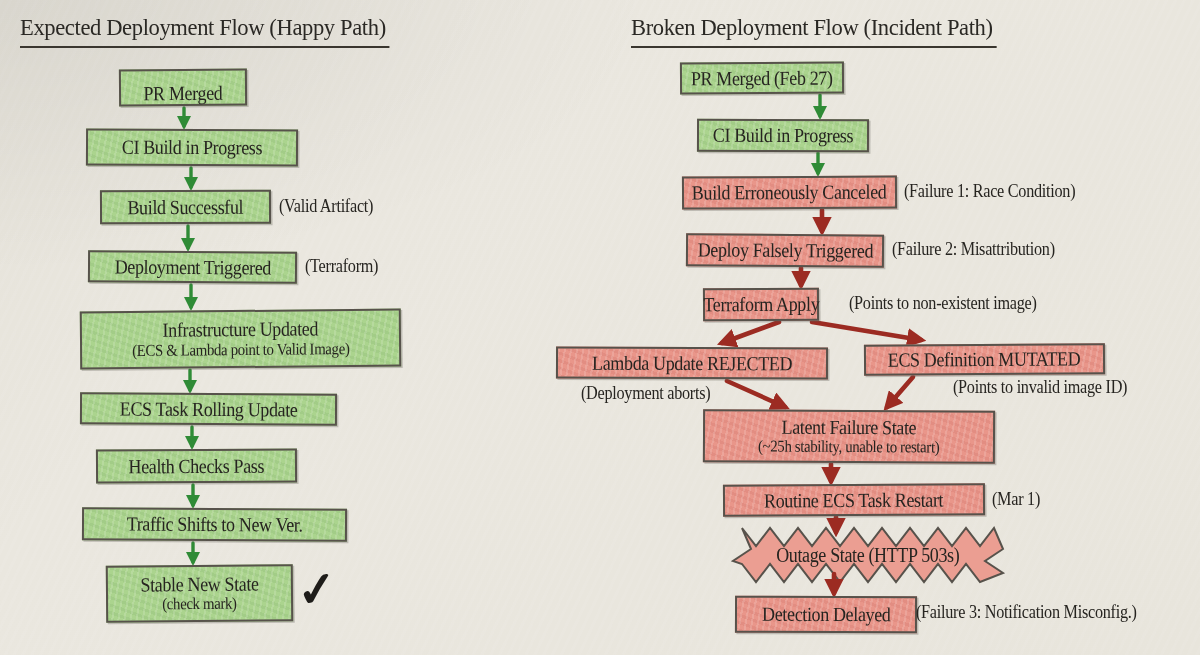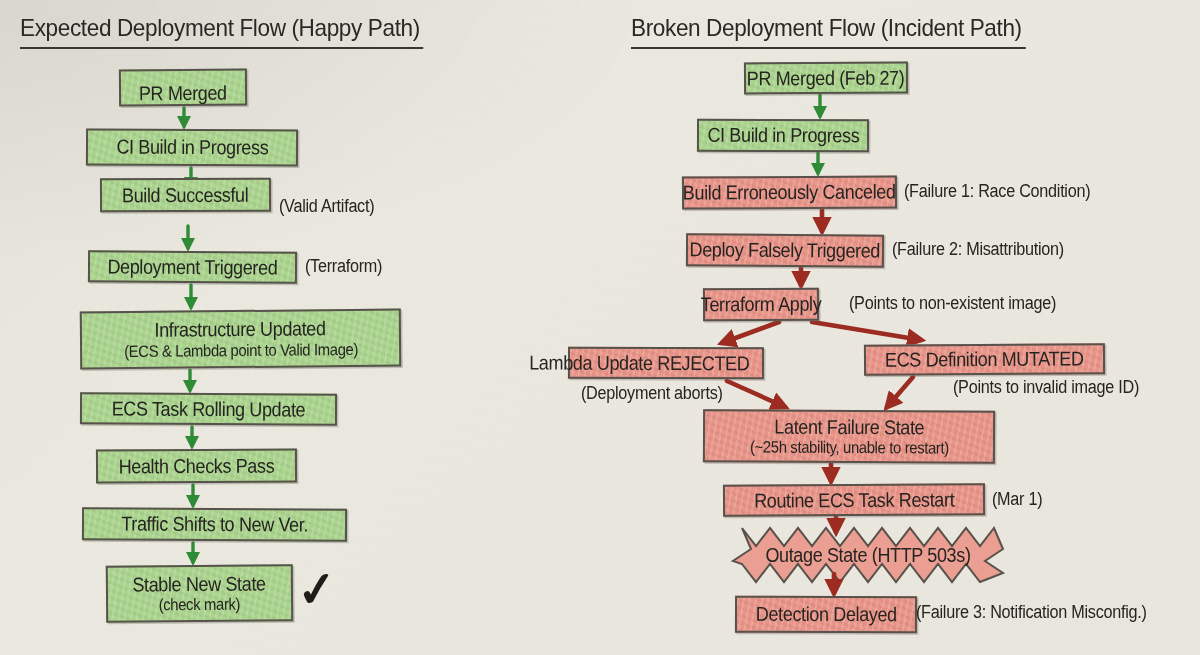--- a/index.html
+++ b/index.html
@@ -1,18 +1,18 @@
 <!DOCTYPE html>
 <html style="--ink: #262420; --pencil: #57524b; --green: #abd48e; --red: #e9968a; --burst: #eb9e92; --garrow: #2f8b36; --rarrow: #9c2b22;"><head>
 <meta charset="utf-8">
 <style>
   html,body{margin:0;padding:0;}
   .canvas{
     position:relative;width:1200px;height:655px;overflow:hidden;
-    font-family:Liberation Sans, sans-serif;
+    font-family:Liberation Serif, serif;
     background:
       radial-gradient(1200px 500px at 0% 0%, rgba(0,0,0,.055), rgba(0,0,0,0) 55%),
       repeating-linear-gradient(115deg, rgba(255,255,255,.05) 0 3px, rgba(0,0,0,0) 3px 8px),
       linear-gradient(135deg,#e5e2d9 0%,#eae7df 30%,#e8e5dc 100%);
     color:var(--ink);
   }
   .flow-title{
     position:absolute;white-space:nowrap;font-size:24px;letter-spacing:-0.4px;
     color:#2a2824;border-bottom:2.5px solid #3a362f;padding:2px 4px 5px 0;
     transform:scaleX(.94);transform-origin:left top;z-index:2;
@@ -94,21 +94,21 @@
     </svg>
   <div class="flow-title" style="left:20px;top:12px;">Expected Deployment Flow (Happy Path)</div>
   <div class="flow-title" style="left:631px;top:12px;">Broken Deployment Flow (Incident Path)</div>
   <div id="nodes">
       <div class="node green" style="left: 119px; top: 69px; width: 128px; height: 37px; transform: rotate(-0.4deg); justify-content: flex-end;">
         <div class="node-label">PR Merged</div>
       </div>
       <div class="node green" style="left: 86px; top: 129px; width: 212px; height: 37px; transform: rotate(0.3deg);">
         <div class="node-label">CI Build in Progress</div>
       </div>
-      <div class="node green" style="left: 100px; top: 178px; width: 171px; height: 34px; transform: rotate(-0.2deg);">
+      <div class="node green" style="left: 100px; top: 190px; width: 171px; height: 34px; transform: rotate(-0.2deg);">
         <div class="node-label">Build Successful</div>
       </div>
       <div class="ann" style="left: 279px; top: 196px;">(Valid Artifact)</div>
       <div class="node green" style="left: 88px; top: 251px; width: 209px; height: 32px; transform: rotate(0.4deg);">
         <div class="node-label">Deployment Triggered</div>
       </div>
       <div class="ann" style="left: 305px; top: 256px;">(Terraform)</div>
       <div class="node green" style="left: 80px; top: 310px; width: 321px; height: 58px; transform: rotate(-0.5deg);">
         <div class="node-label">Infrastructure Updated</div>
         <div class="node-sub">(ECS &amp; Lambda point to Valid Image)</div>
@@ -120,39 +120,39 @@
         <div class="node-label">Health Checks Pass</div>
       </div>
       <div class="node green" style="left: 82px; top: 508px; width: 265px; height: 33px; transform: rotate(0.3deg);">
         <div class="node-label">Traffic Shifts to New Ver.</div>
       </div>
       <div class="node green" style="left: 106px; top: 565px; width: 187px; height: 57px; transform: rotate(-0.5deg);">
         <div class="node-label">Stable New State</div>
         <div class="node-sub">(check mark)</div>
       </div>
       <div class="check" style="left: 297px; top: 566px;">✓</div>
-      <div class="node green" style="left: 744px; top: 62px; width: 164px; height: 32px; transform: rotate(-0.3deg);">
+      <div class="node green" style="left: 680px; top: 62px; width: 164px; height: 32px; transform: rotate(-0.3deg);">
         <div class="node-label">PR Merged (Feb 27)</div>
       </div>
       <div class="node green" style="left: 697px; top: 119px; width: 172px; height: 33px; transform: rotate(0.2deg);">
         <div class="node-label">CI Build in Progress</div>
       </div>
       <div class="node red" style="left: 682px; top: 176px; width: 215px; height: 33px; transform: rotate(-0.3deg);">
         <div class="node-label">Build Erroneously Canceled</div>
       </div>
       <div class="ann" style="left: 904px; top: 181px;">(Failure 1: Race Condition)</div>
       <div class="node red" style="left: 686px; top: 234px; width: 198px; height: 33px; transform: rotate(0.4deg);">
         <div class="node-label">Deploy Falsely Triggered</div>
       </div>
       <div class="ann" style="left: 892px; top: 239px;">(Failure 2: Misattribution)</div>
       <div class="node red" style="left: 703px; top: 288px; width: 116px; height: 33px; transform: rotate(-0.3deg);">
         <div class="node-label">Terraform Apply</div>
       </div>
       <div class="ann" style="left: 849px; top: 293px;">(Points to non-existent image)</div>
-      <div class="node red" style="left: 568px; top: 347px; width: 196px; height: 32px; transform: rotate(0.2deg); align-items: flex-end;">
+      <div class="node red" style="left: 556px; top: 347px; width: 272px; height: 32px; transform: rotate(0.2deg);">
         <div class="node-label">Lambda Update REJECTED</div>
       </div>
       <div class="ann" style="left: 581px; top: 383px;">(Deployment aborts)</div>
       <div class="node red" style="left: 864px; top: 344px; width: 241px; height: 31px; transform: rotate(-0.4deg);">
         <div class="node-label">ECS Definition MUTATED</div>
       </div>
       <div class="ann" style="left: 953px; top: 377px;">(Points to invalid image ID)</div>
       <div class="node red" style="left: 703px; top: 410px; width: 292px; height: 53px; transform: rotate(0.3deg);">
         <div class="node-label">Latent Failure State</div>
         <div class="node-sub">(~25h stability, unable to restart)</div>

